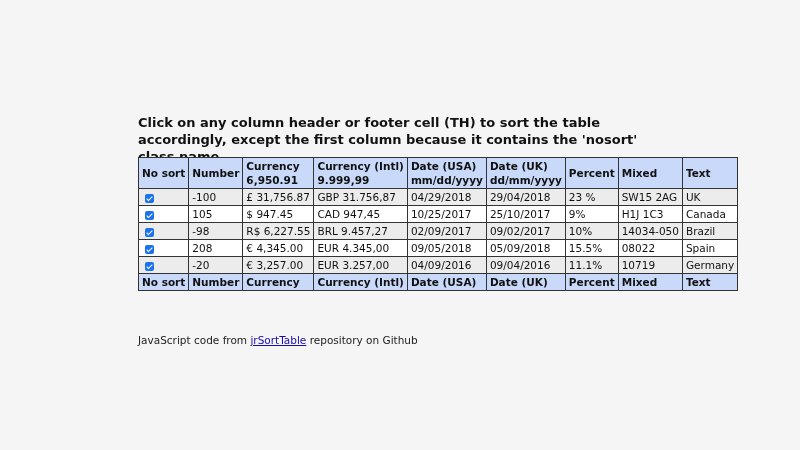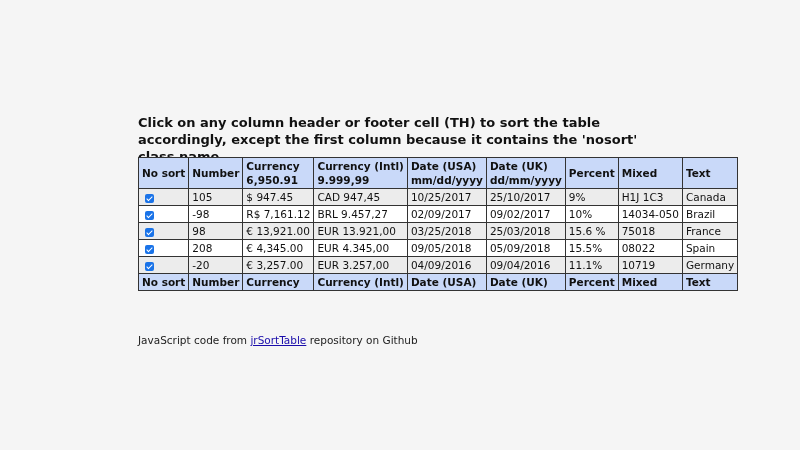--- a/index.html
+++ b/index.html
@@ -89,50 +89,50 @@
       <th><span>Date (USA)</span><br><span>mm/dd/yyyy</span></th>
       <th><span>Date (UK)</span><br><span>dd/mm/yyyy</span></th>
       <th><span>Percent</span></th>
       <th><span>Mixed</span></th>
       <th><span>Text</span></th>
     </tr>
   </thead>
   <tbody>
     <tr>
       <td><span class="chk"></span></td>
+      <td>-100</td>
+      <td>£ 31,756.87</td>
+      <td>GBP 31.756,87</td>
+      <td>04/29/2018</td>
+      <td>29/04/2018</td>
+      <td>23 %</td>
+      <td>SW15 2AG</td>
+      <td>UK</td>
+    </tr>
+    <tr>
+      <td><span class="chk"></span></td>
       <td>105</td>
       <td>$ 947.45</td>
       <td>CAD 947,45</td>
       <td>10/25/2017</td>
       <td>25/10/2017</td>
       <td>9%</td>
       <td>H1J 1C3</td>
       <td>Canada</td>
     </tr>
     <tr>
       <td><span class="chk"></span></td>
       <td>-98</td>
-      <td>R$ 7,161.12</td>
+      <td>R$ 6,227.55</td>
       <td>BRL 9.457,27</td>
       <td>02/09/2017</td>
       <td>09/02/2017</td>
       <td>10%</td>
       <td>14034-050</td>
       <td>Brazil</td>
-    </tr>
-    <tr>
-      <td><span class="chk"></span></td>
-      <td>98</td>
-      <td>€ 13,921.00</td>
-      <td>EUR 13.921,00</td>
-      <td>03/25/2018</td>
-      <td>25/03/2018</td>
-      <td>15.6 %</td>
-      <td>75018</td>
-      <td>France</td>
     </tr>
     <tr>
       <td><span class="chk"></span></td>
       <td>208</td>
       <td>€ 4,345.00</td>
       <td>EUR 4.345,00</td>
       <td>09/05/2018</td>
       <td>05/09/2018</td>
       <td>15.5%</td>
       <td>08022</td>

